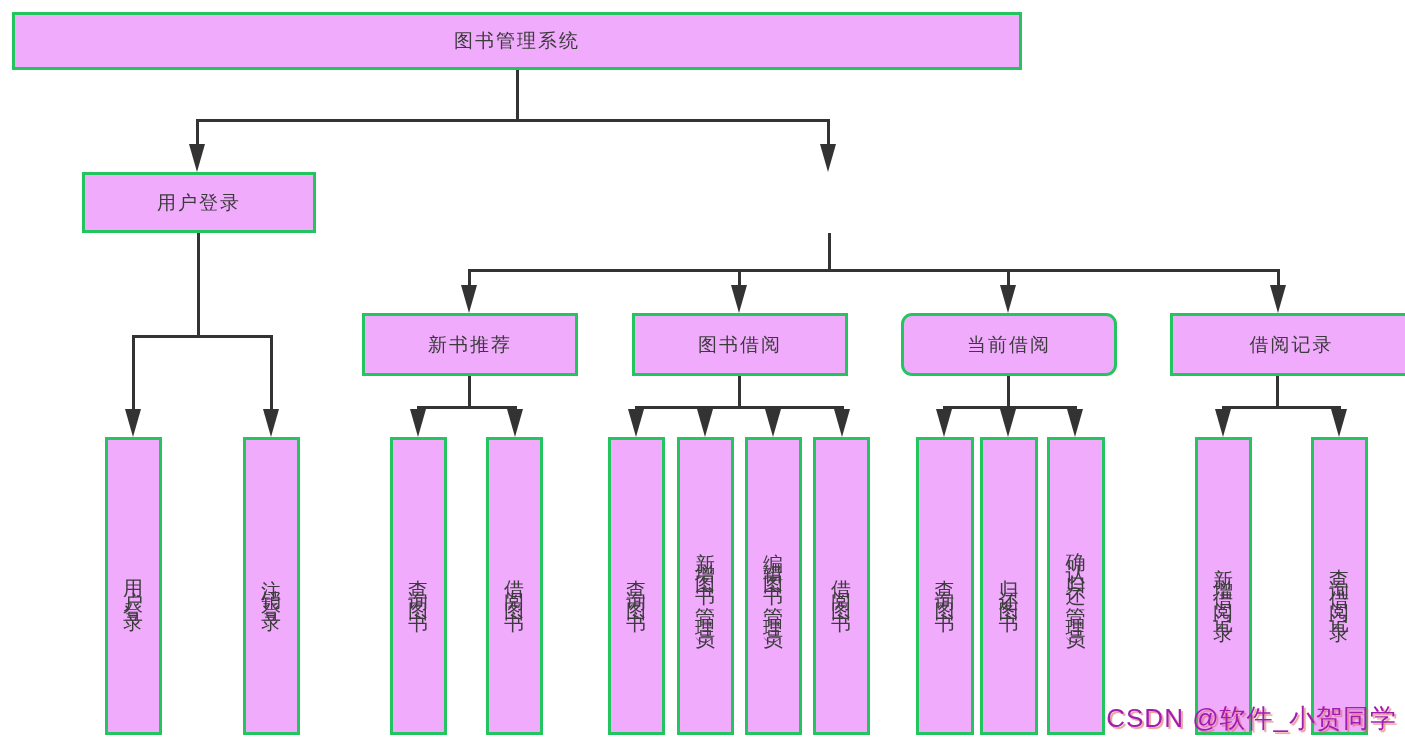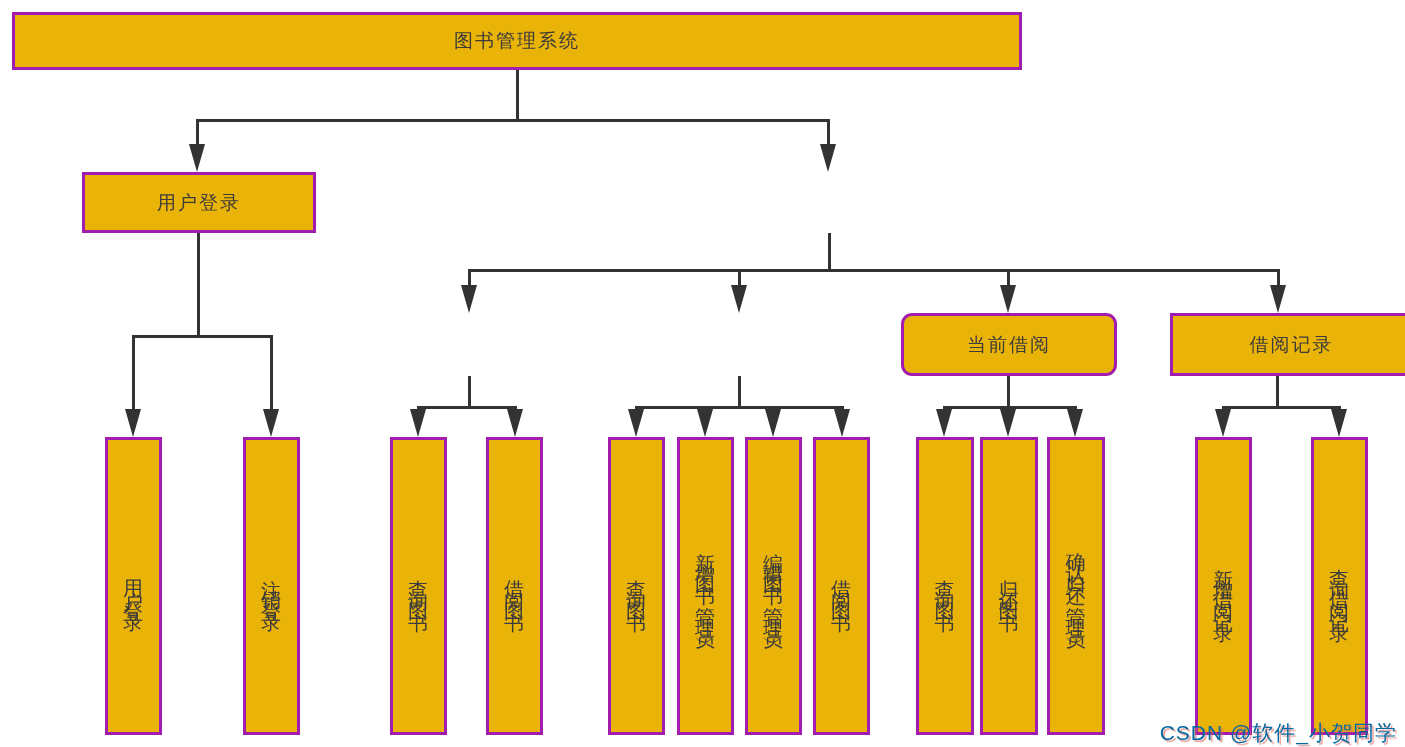--- a/index.html
+++ b/index.html
@@ -3,56 +3,62 @@
 <meta charset="utf-8">
 <style>
   html,body{margin:0;padding:0;background:#ffffff;}
   body{
     width:1405px;height:747px;position:relative;overflow:hidden;
     font-family:"Liberation Sans","DejaVu Sans",sans-serif;
   }
   .canvas{position:absolute;left:0;top:0;width:1405px;height:747px;background:#ffffff;}
   .box{
     position:absolute;box-sizing:border-box;
-    border:3px solid #a21caf;background:#eab308;color:#3b3b3b;
+    border:3px solid #22c55e;background:#f0abfc;color:#3b3b3b;
     display:flex;align-items:center;justify-content:center;
   }
   .hbox span{font-size:19px;letter-spacing:2px;white-space:nowrap;}
   .vbox span{
     writing-mode:vertical-rl;text-orientation:mixed;
     font-size:20px;letter-spacing:11px;line-height:1;white-space:nowrap;
   }
   .line{position:absolute;background:#333333;}
   .arrow{
     position:absolute;width:0;height:0;
     border-left:8px solid transparent;border-right:8px solid transparent;
     border-top:28px solid #333333;
   }
   .watermark{
-    position:absolute;right:8px;bottom:0;z-index:5;
-    font-size:21px;letter-spacing:1px;color:#0369a1;
+    position:absolute;right:8px;bottom:11px;z-index:5;
+    font-size:26px;letter-spacing:1px;color:#a21caf;
     text-shadow:2px 2px 1px rgba(217,106,100,0.65);
     white-space:nowrap;
   }
 </style>
 </head>
 <body>
 
 <div class="canvas">
 
   <div class="box hbox" style="left:12px;top:12px;width:1010px;height:58px;">
     <span>图书管理系统</span>
   </div>
 
   <div class="box hbox" style="left:82px;top:172px;width:234px;height:61px;">
     <span>用户登录</span>
   </div>
 
 
+  <div class="box hbox" style="left:362px;top:313px;width:216px;height:63px;">
+    <span>新书推荐</span>
+  </div>
 
+  <div class="box hbox" style="left:632px;top:313px;width:216px;height:63px;">
+    <span>图书借阅</span>
+  </div>
 
   <div class="box hbox" style="left:901px;top:313px;width:216px;height:63px;border-radius:11px;">
     <span>当前借阅</span>
   </div>
 
   <div class="box hbox" style="left:1170px;top:313px;width:243px;height:63px;">
     <span>借阅记录</span>
   </div>
 
   <div class="box vbox" style="left:105px;top:437px;width:57px;height:298px;">

